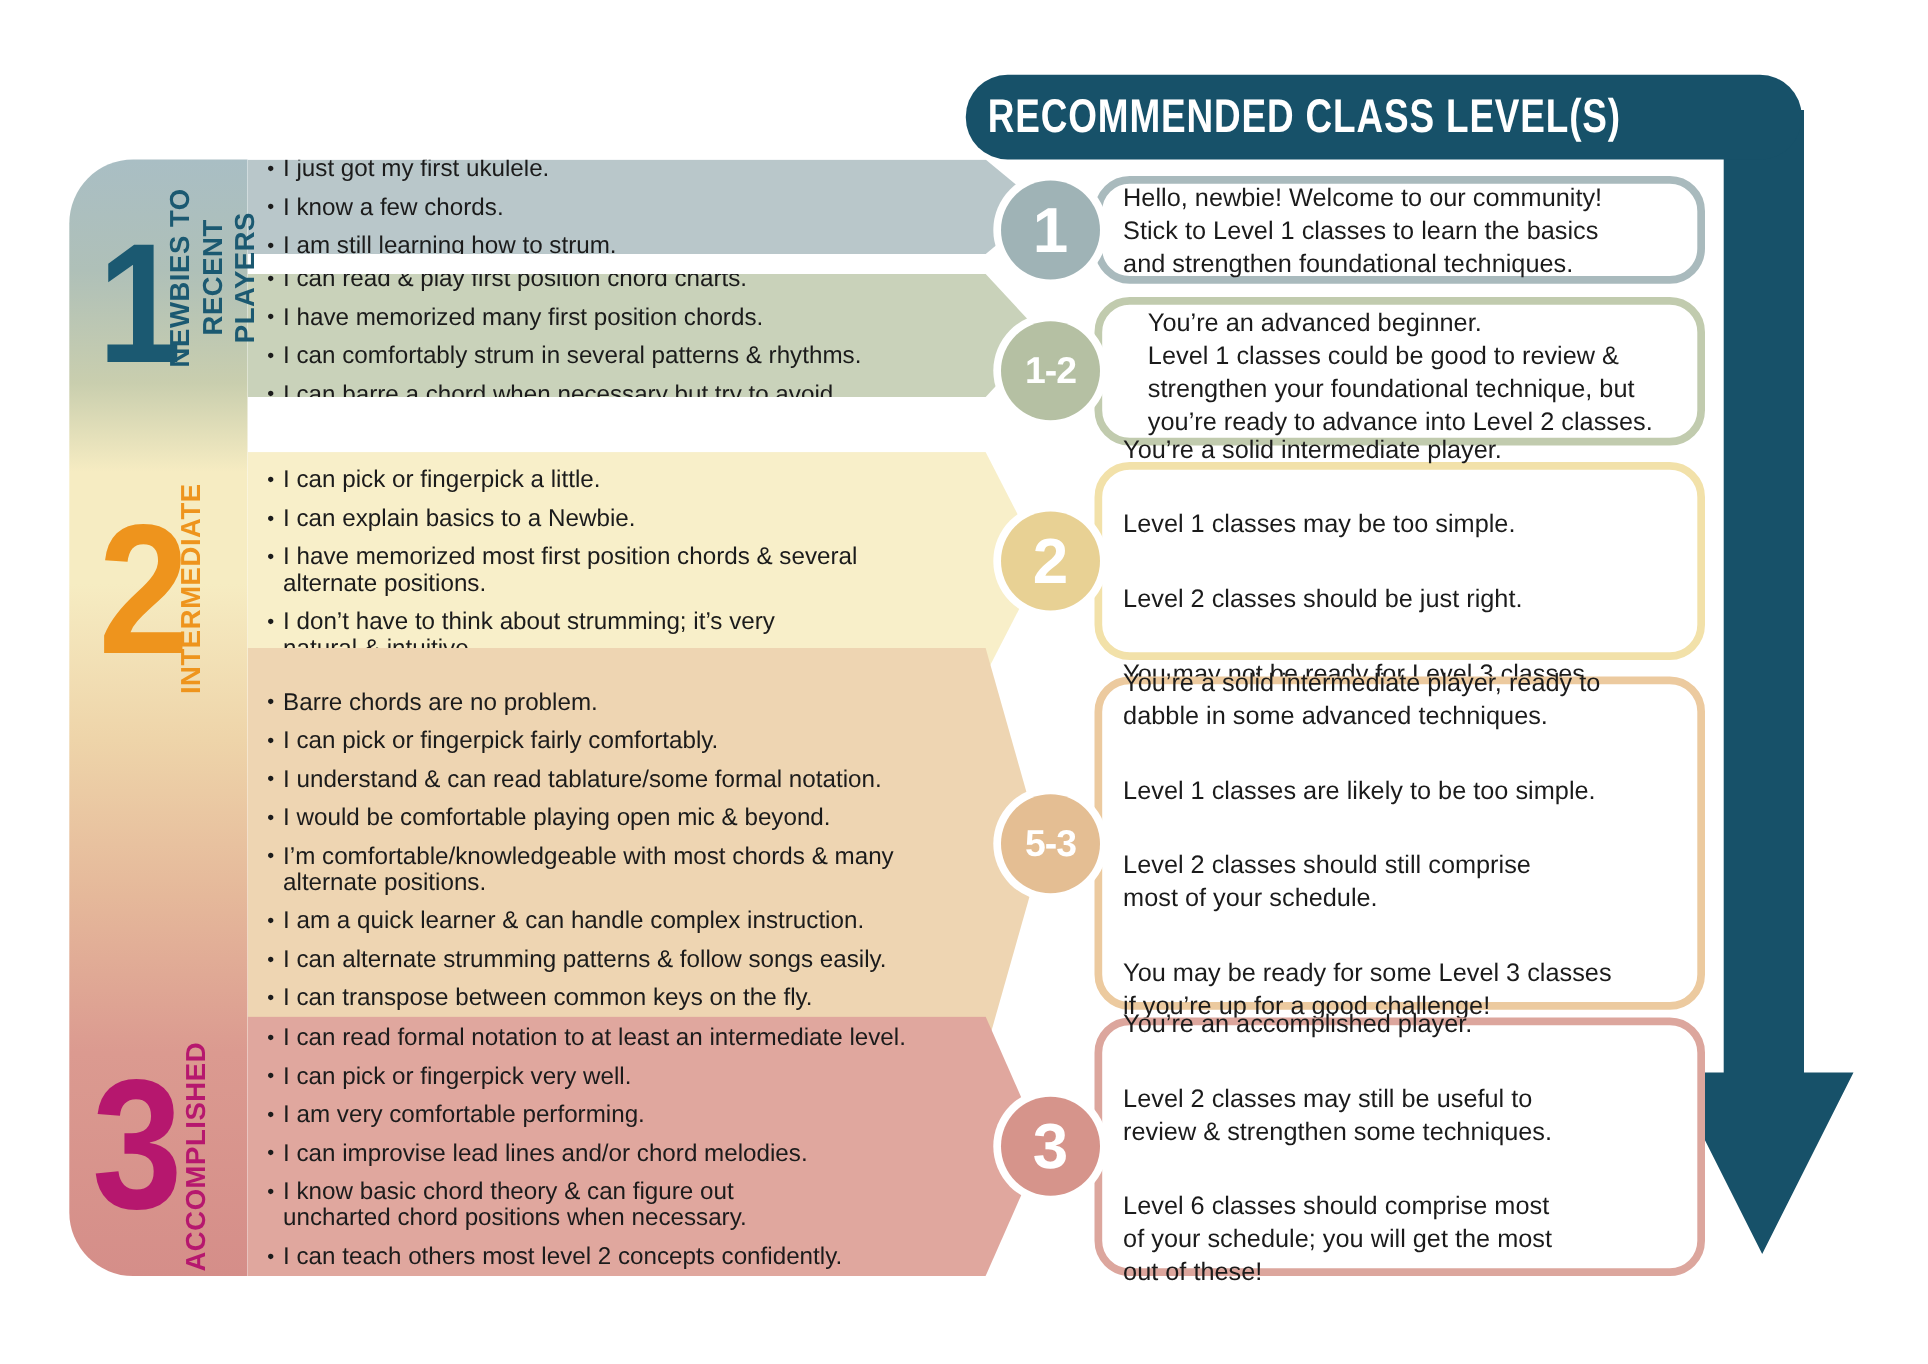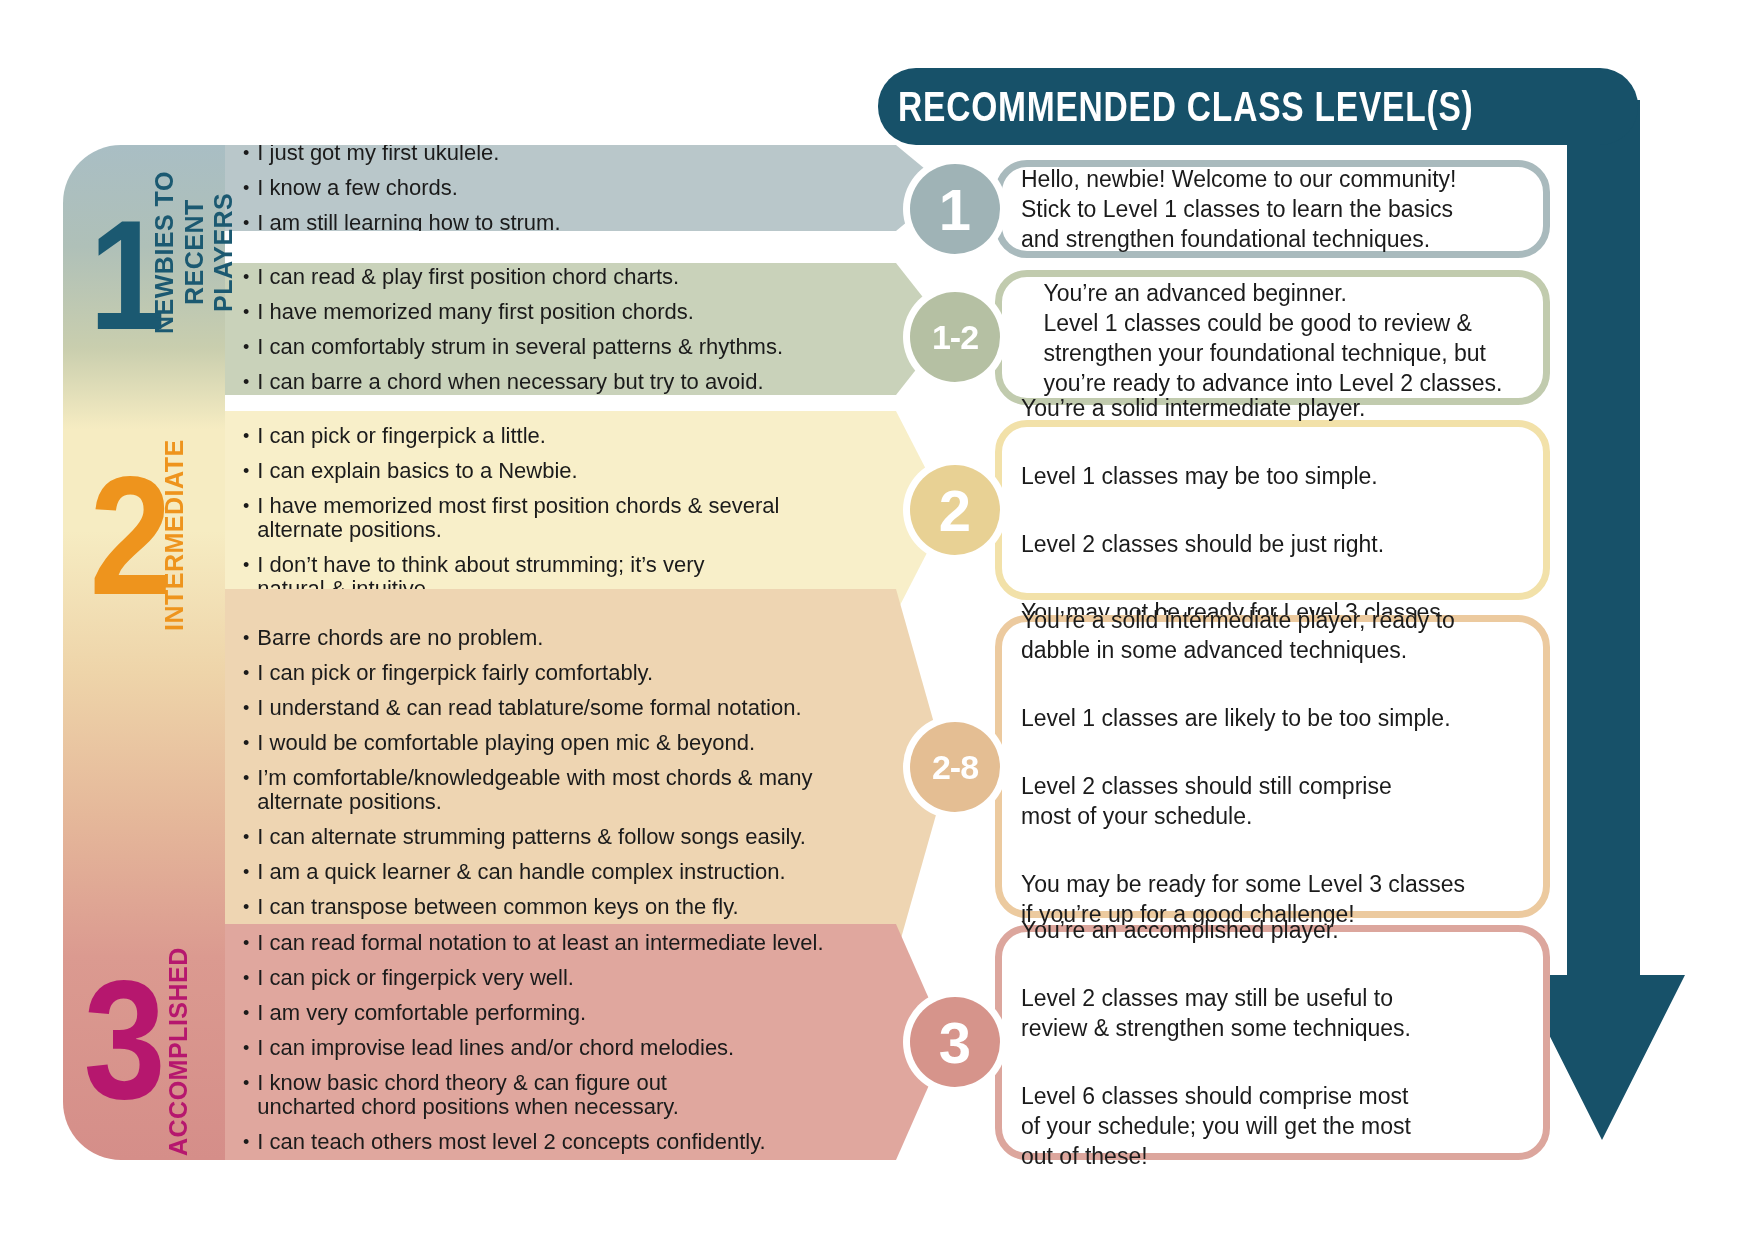--- a/index.html
+++ b/index.html
@@ -34,21 +34,21 @@
                white-space:pre-line;z-index:2;text-align:center;}
   .label-1{left:150px;top:150px;height:205px;color:var(--teal-num);}
   .label-2{left:160px;top:438px;height:195px;color:var(--orange);}
   .label-3{left:164px;top:946px;height:212px;color:var(--magenta);}
 
   
   .band{position:absolute;left:225px;width:723px;box-sizing:border-box;
         display:flex;flex-direction:column;justify-content:center;padding-left:18px;
         clip-path:polygon(0 0,671px 0,723px 50%,671px 100%,0 100%);}
   .band-1  {top:145px;height:86px;background:var(--band-1);}
-  .band-1-2{top:263px;height:132px;background:var(--band-1-2);}
+  .band-1-2{top:249px;height:112px;background:var(--band-1-2);}
   .band-2  {top:411px;height:202px;background:var(--band-2);}
   .band-2-3{top:589px;height:367px;background:var(--band-2-3);}
   .band-3  {top:924px;height:236px;background:var(--band-3);}
 
   .bullet{display:flex;margin:5.5px 0;font-size:22px;line-height:24px;}
   .bullet::before{content:"\2022";font-size:18px;line-height:24px;margin:0 8px 0 0;color:#1b1b1b;}
   .bullet .txt{white-space:pre-line;}
 
   
   .rec-box{position:absolute;left:995px;width:555px;background:#fff;border-radius:32px;
@@ -152,24 +152,24 @@
         <span class="txt">I understand &amp; can read tablature/some formal notation.</span>
       </div>
       <div class="bullet">
         <span class="txt">I would be comfortable playing open mic &amp; beyond.</span>
       </div>
       <div class="bullet">
         <span class="txt">I’m comfortable/knowledgeable with most chords &amp; many
 alternate positions.</span>
       </div>
       <div class="bullet">
+        <span class="txt">I am a quick learner &amp; can handle complex instruction.</span>
+      </div>
+      <div class="bullet">
         <span class="txt">I can alternate strumming patterns &amp; follow songs easily.</span>
-      </div>
-      <div class="bullet">
-        <span class="txt">I am a quick learner &amp; can handle complex instruction.</span>
       </div>
       <div class="bullet">
         <span class="txt">I can transpose between common keys on the fly.</span>
       </div>
     </div>
   <div class="band band-3">
 
   <div class="bullet">
         <span class="txt">I can read formal notation to at least an intermediate level.</span>
       </div>
@@ -227,16 +227,16 @@
       <p>Level 2 classes may still be useful to
 review &amp; strengthen some techniques.</p>
       <p>Level 6 classes should comprise most
 of your schedule; you will get the most
 out of these!</p>
     </div>
 
   <div class="badge single badge-1">1</div>
   <div class="badge double badge-1-2">1-2</div>
   <div class="badge single badge-2">2</div>
-  <div class="badge double badge-2-3">2-8</div>
+  <div class="badge double badge-2-3">5-3</div>
   <div class="badge single badge-3">3</div>
 
 </div>
 
 </body></html>

